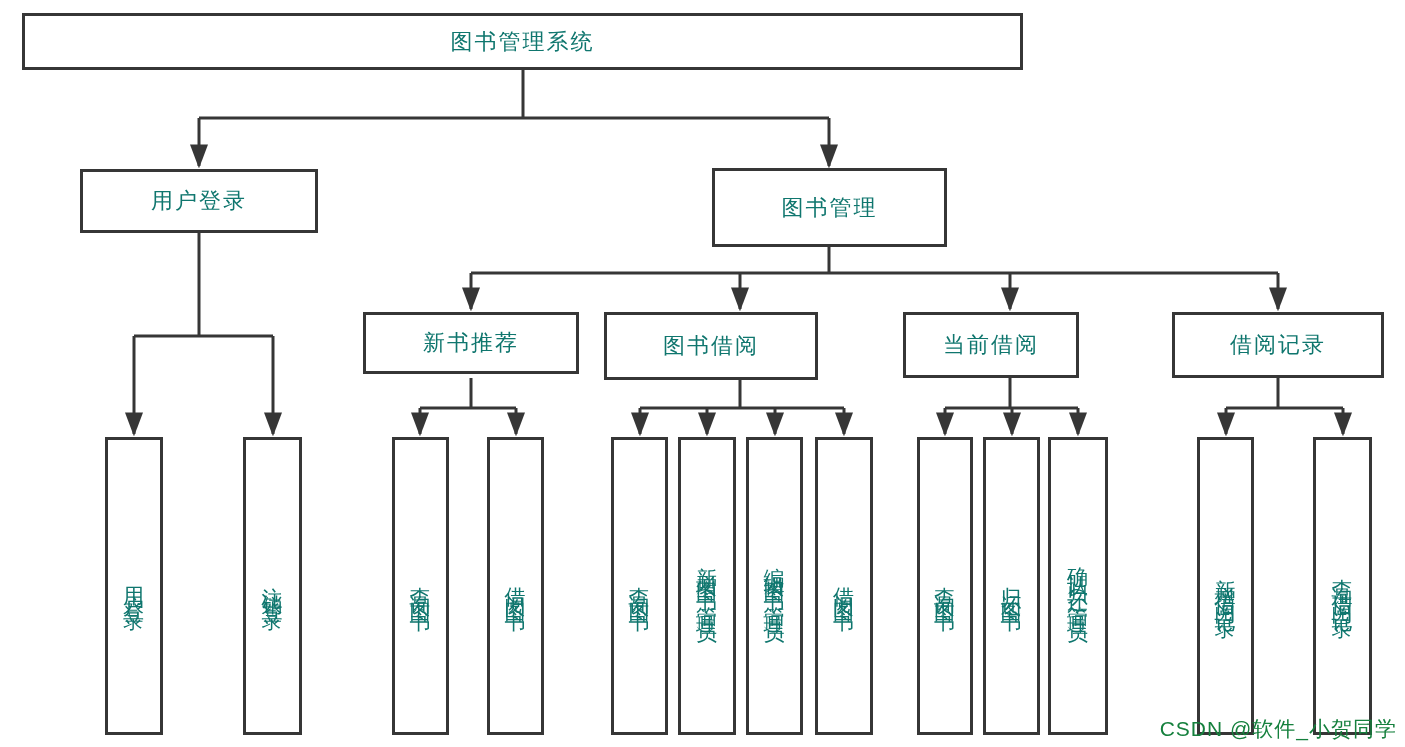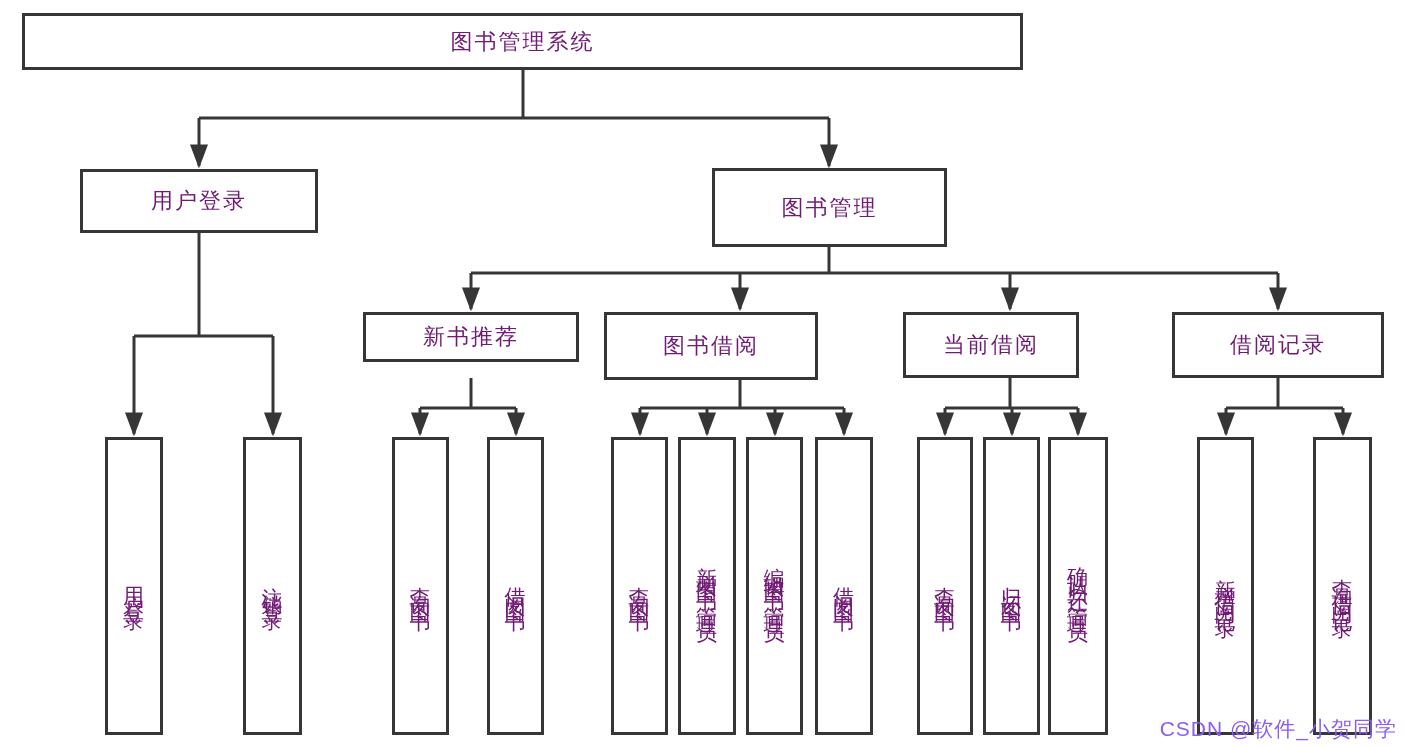--- a/index.html
+++ b/index.html
@@ -14,21 +14,21 @@
   .wires {
     position: absolute;
     left: 0; top: 0;
     width: 1405px; height: 747px;
   }
   .node {
     position: absolute;
     box-sizing: border-box;
     border: 3px solid #363636;
     background: #ffffff;
-    color: #701a75;
+    color: #0f766e;
     display: flex;
     align-items: center;
     justify-content: center;
     text-align: left;
   }
   .node.h {
     font-size: 22px;
     letter-spacing: 2px;
     line-height: 1;
   }
@@ -38,21 +38,21 @@
     writing-mode: vertical-rl;
     text-orientation: mixed;
     letter-spacing: 8px;
   }
   .watermark {
     position: absolute;
     right: 8px;
     bottom: 4px;
     font-size: 21px;
     letter-spacing: 1px;
-    color: #8b5cf6;
+    color: #15803d;
     white-space: nowrap;
   }
 </style>
 </head>
 <body>
 
 <div class="canvas">
 
   <svg class="wires" viewBox="0 0 1405 747" xmlns="http://www.w3.org/2000/svg">
     <defs>
@@ -95,21 +95,21 @@
       <line x1="1226" y1="408" x2="1226" y2="434" marker-end="url(#arw)"></line>
       <line x1="1343" y1="408" x2="1343" y2="434" marker-end="url(#arw)"></line>
     </g>
   </svg>
 
   <div class="node h" style="left:22px;top:13px;width:1001px;height:57px">图书管理系统</div>
 
   <div class="node h" style="left:80px;top:169px;width:238px;height:64px">用户登录</div>
   <div class="node h" style="left:712px;top:168px;width:235px;height:79px">图书管理</div>
 
-  <div class="node h" style="left:363px;top:312px;width:216px;height:50px">新书推荐</div>
+  <div class="node h" style="left:363px;top:312px;width:216px;height:62px">新书推荐</div>
   <div class="node h" style="left:604px;top:312px;width:214px;height:68px">图书借阅</div>
   <div class="node h" style="left:903px;top:312px;width:176px;height:66px">当前借阅</div>
   <div class="node h" style="left:1172px;top:312px;width:212px;height:66px">借阅记录</div>
 
   <div class="node v" style="left:105px;top:437px;width:58px;height:298px">用户登录</div>
   <div class="node v" style="left:243px;top:437px;width:59px;height:298px">注销登录</div>
 
   <div class="node v" style="left:392px;top:437px;width:57px;height:298px">查询图书</div>
   <div class="node v" style="left:487px;top:437px;width:57px;height:298px">借阅图书</div>
 

